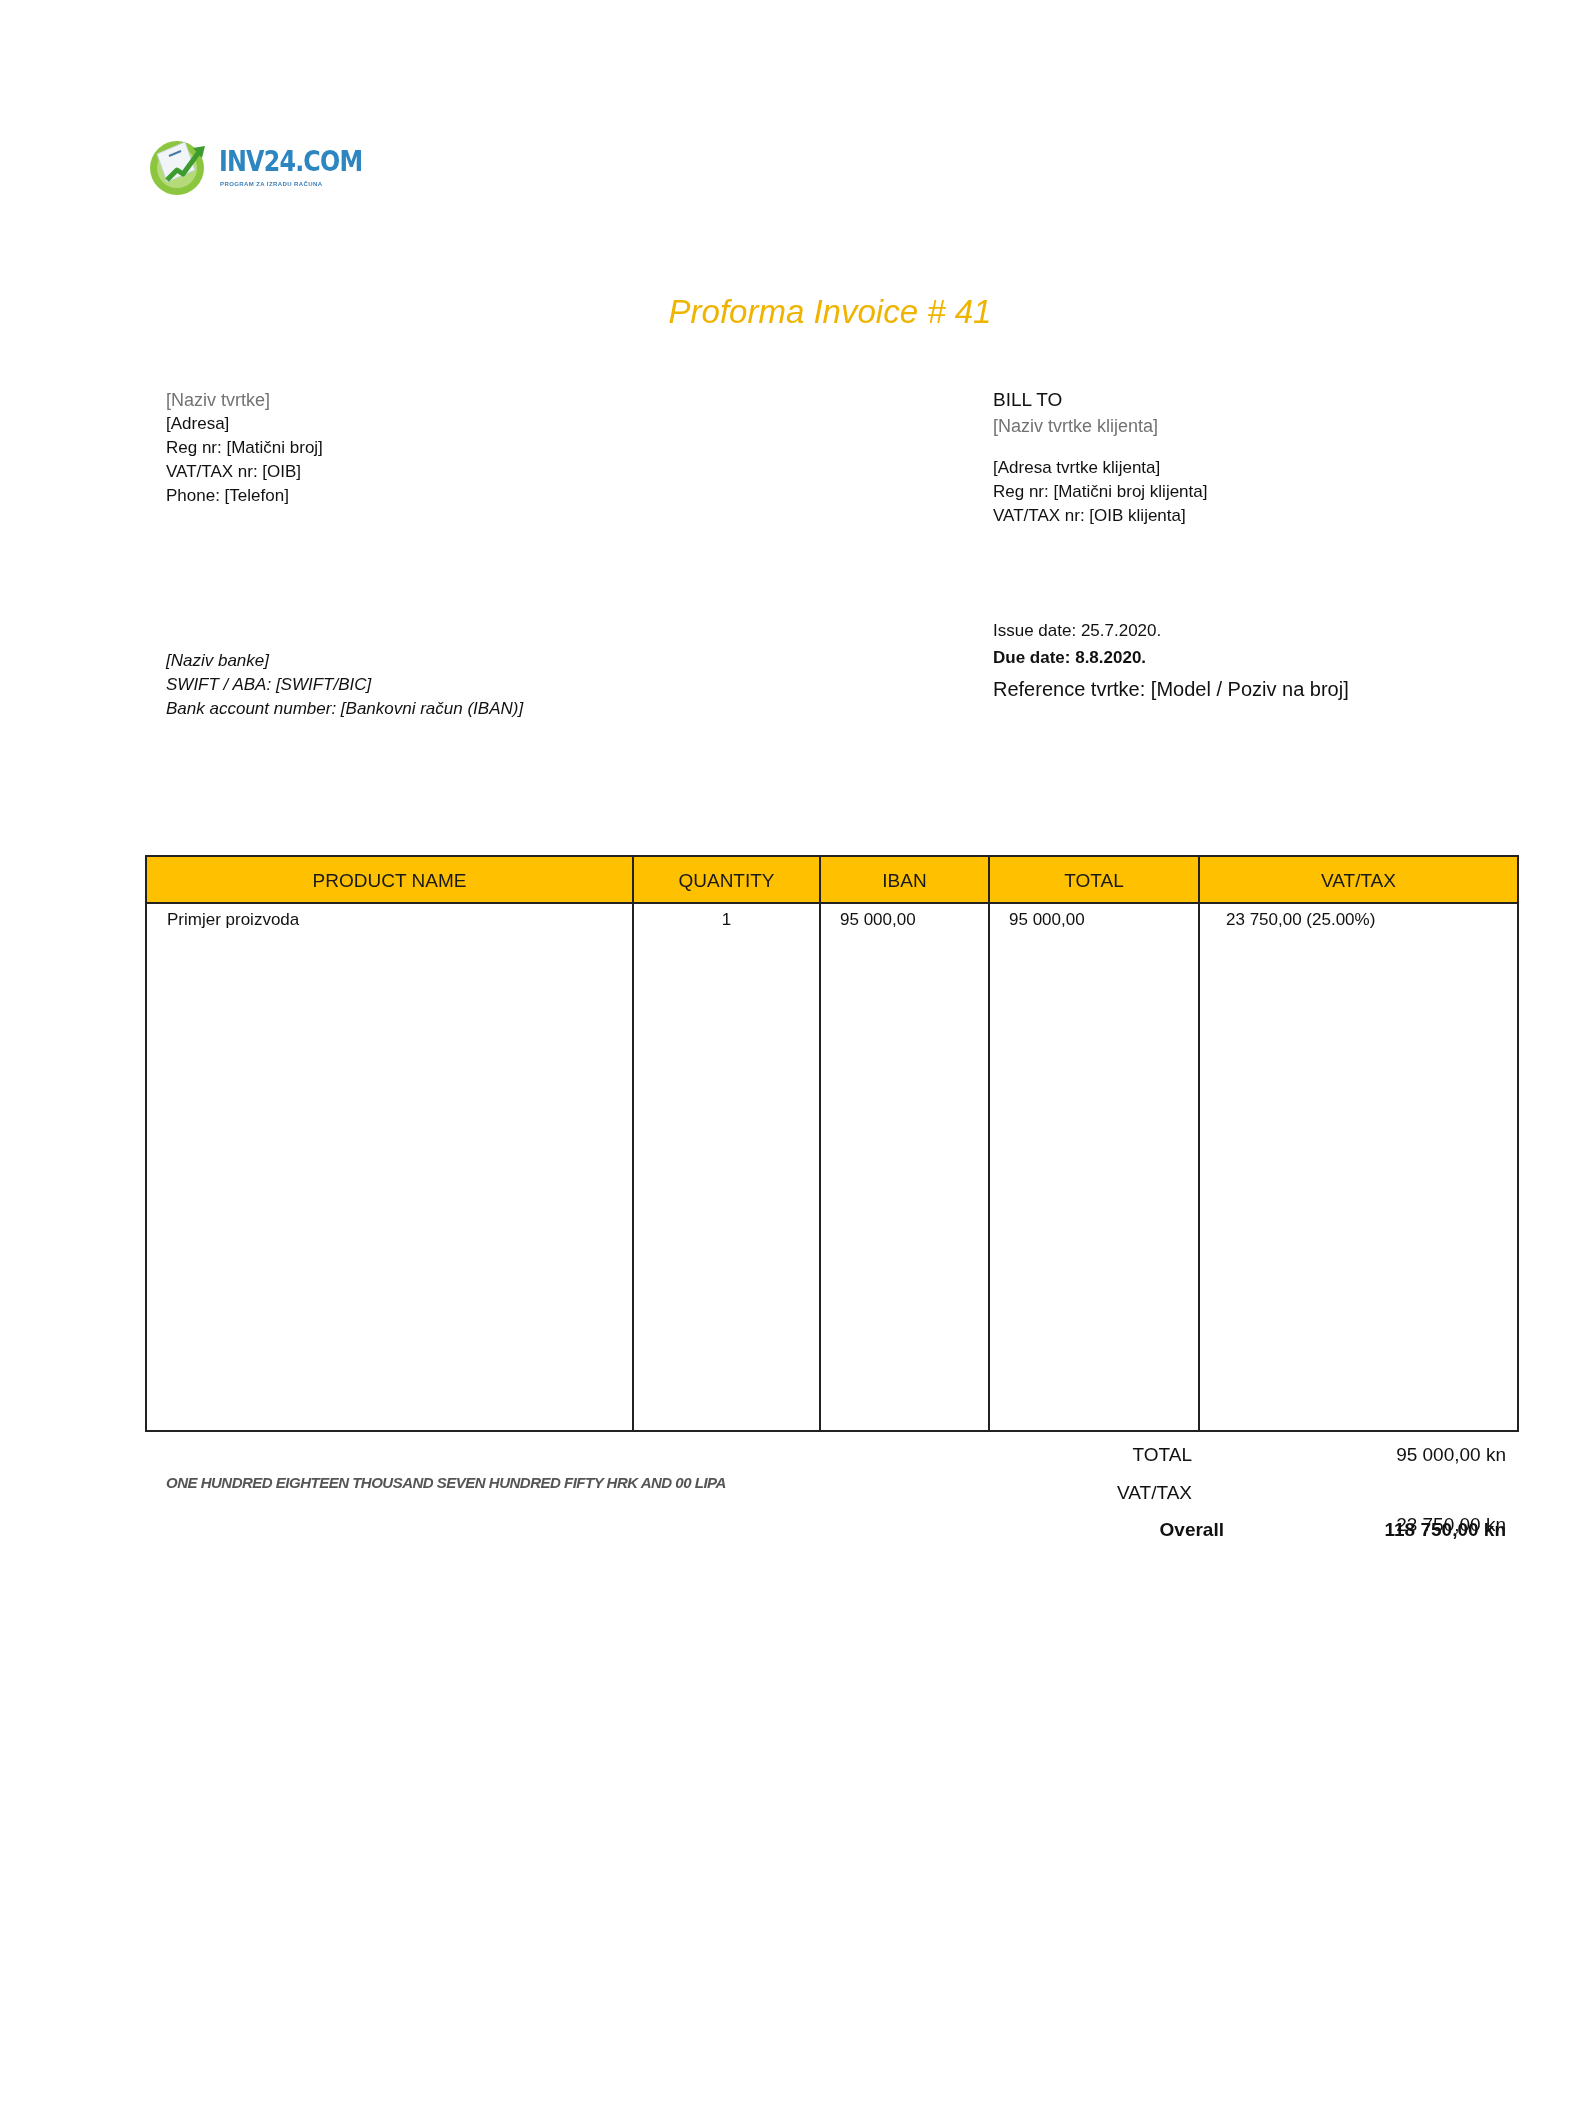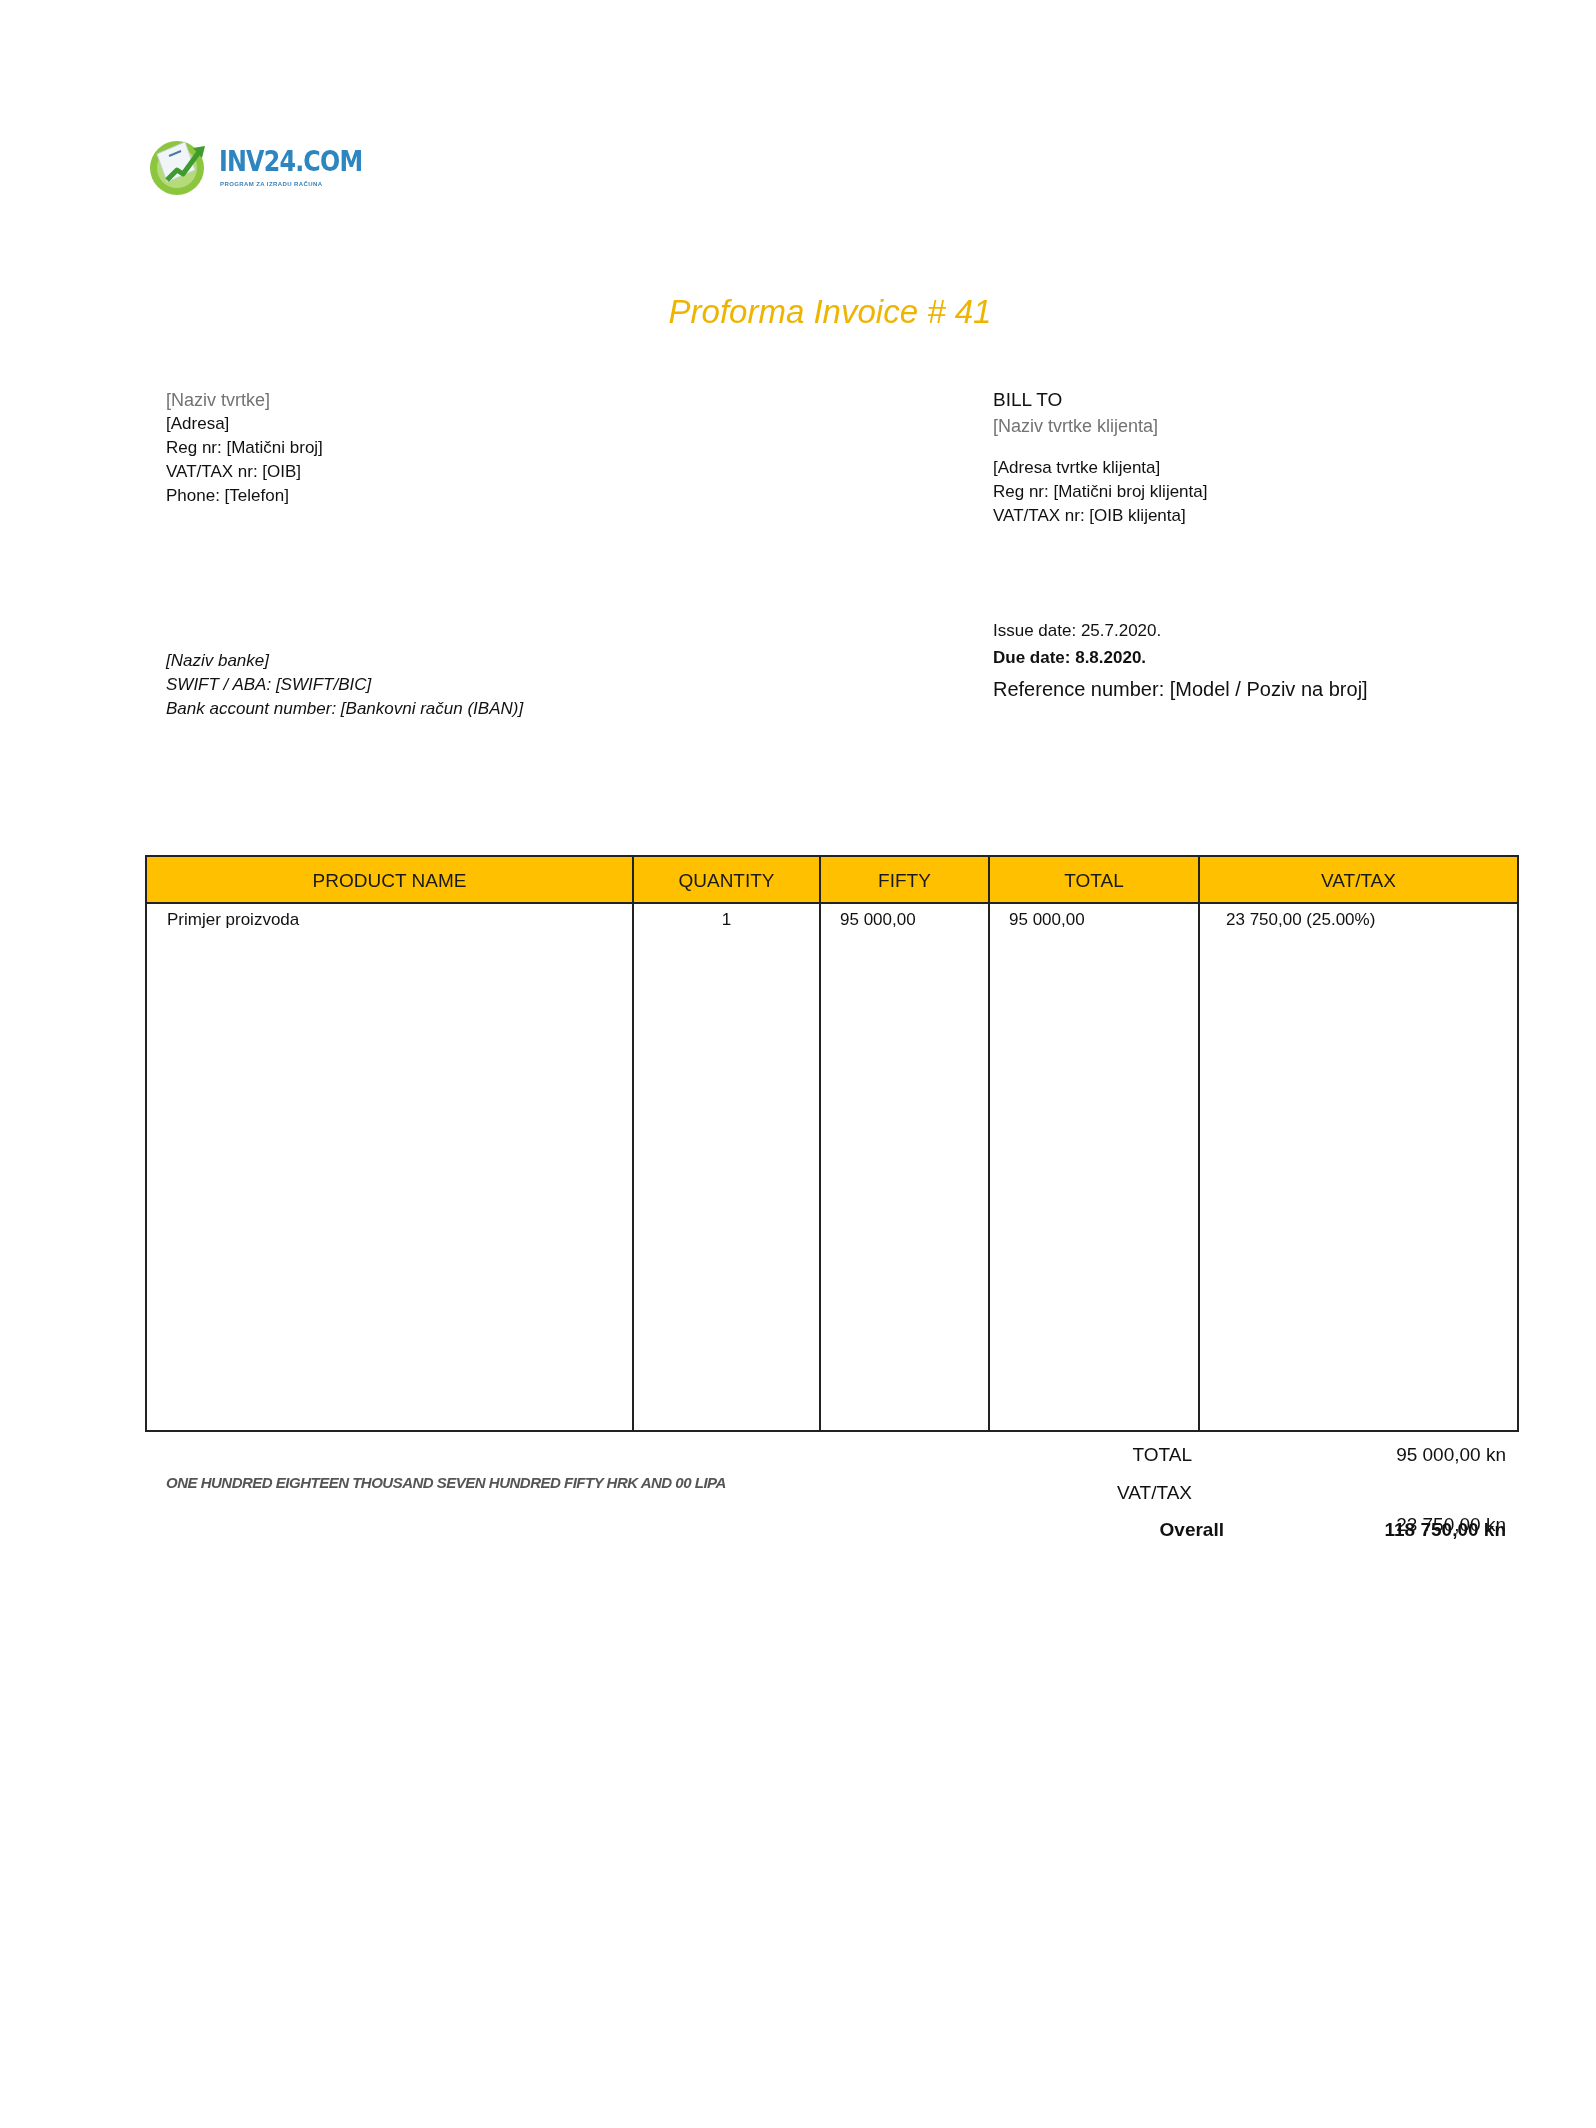--- a/index.html
+++ b/index.html
@@ -68,33 +68,33 @@
 
 <div class="abs txt" style="left:166px; top:649px;font-style:italic;">
   <div>[Naziv banke]</div>
   <div>SWIFT / ABA: [SWIFT/BIC]</div>
   <div>Bank account number: [Bankovni račun (IBAN)]</div>
 </div>
 
 <div class="abs" style="left:993px; top:619px;">
   <div style="font-size:17px; line-height:24px;">Issue date: 25.7.2020.</div>
   <div style="font-size:17px; line-height:30px; font-weight:bold;">Due date: 8.8.2020.</div>
-  <div style="font-size:20px; line-height:32px;">Reference number:  [Model / Poziv na broj]</div>
+  <div style="font-size:20px; line-height:32px;">Reference tvrtke:  [Model / Poziv na broj]</div>
 </div>
 
 <div id="items" class="abs">
   <div class="head"></div>
   <div class="col" style="left:485px;"></div>
   <div class="col" style="left:672px;"></div>
   <div class="col" style="left:841px;"></div>
   <div class="col" style="left:1051px;"></div>
 
   <div class="hcell" style="left:0; width:485px;">PRODUCT NAME</div>
   <div class="hcell" style="left:487px; width:185px;">QUANTITY</div>
-  <div class="hcell" style="left:674px; width:167px;">FIFTY</div>
+  <div class="hcell" style="left:674px; width:167px;">IBAN</div>
   <div class="hcell" style="left:843px; width:208px;">TOTAL</div>
   <div class="hcell" style="left:1053px; width:317px;">VAT/TAX</div>
 
   <div>
     <div class="cell" style="left:20px;">Primjer proizvoda</div>
     <div class="cell" style="left:487px; width:185px; text-align:center;">1</div>
     <div class="cell" style="left:693px;">95 000,00</div>
     <div class="cell" style="left:862px;">95 000,00</div>
     <div class="cell" style="left:1079px;">23 750,00 (25.00%)</div>
   </div>

